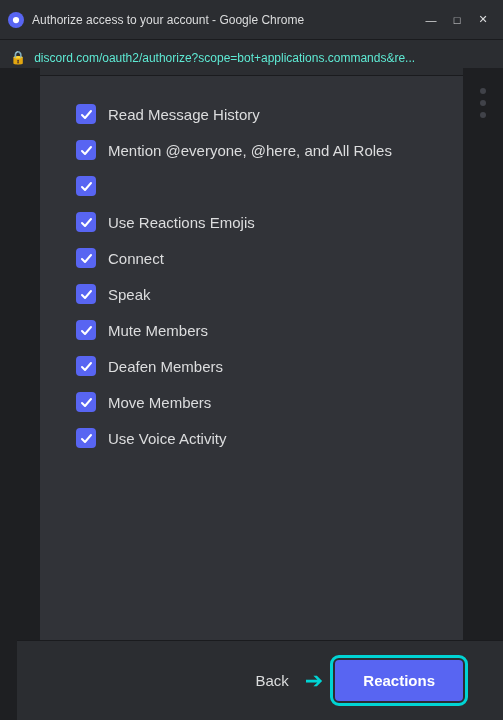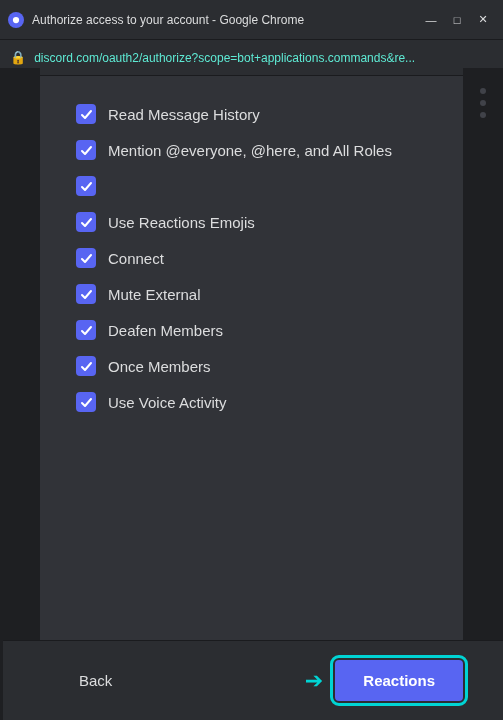--- a/index.html
+++ b/index.html
@@ -139,27 +139,27 @@
     .info-text {
       font-size: 12px;
       color: #a3a6aa;
       line-height: 1.4;
     }
 
     
     .bottom-bar {
       position: absolute;
       bottom: 0;
-      left: 3px;
+      left: 17px;
       right: 0;
       height: 80px;
       background: #2b2d31;
       display: flex;
       align-items: center;
-      justify-content: space-between;
+      justify-content: flex-end;
       padding: 0 40px 0 60px;
       border-top: 1px solid #1a1b1e;
     }
     .back-btn {
       background: transparent;
       border: none;
       color: #dcddde;
       font-size: 15px;
       cursor: pointer;
       padding: 8px 16px;
@@ -289,37 +289,45 @@
   </svg>
       </div>
       <span class="permission-label">Connect</span>
     </div>
     <div class="permission-item">
       <div class="checkbox">
         <svg viewBox="0 0 13 13" fill="none">
     <polyline points="2,7 5,10 11,3" stroke="white" stroke-width="2" stroke-linecap="round" stroke-linejoin="round"></polyline>
   </svg>
       </div>
-      <span class="permission-label">Mute External</span>
+      <span class="permission-label">Speak</span>
+    </div>
+    <div class="permission-item">
+      <div class="checkbox">
+        <svg viewBox="0 0 13 13" fill="none">
+    <polyline points="2,7 5,10 11,3" stroke="white" stroke-width="2" stroke-linecap="round" stroke-linejoin="round"></polyline>
+  </svg>
+      </div>
+      <span class="permission-label">Mute Members</span>
     </div>
     <div class="permission-item">
       <div class="checkbox">
         <svg viewBox="0 0 13 13" fill="none">
     <polyline points="2,7 5,10 11,3" stroke="white" stroke-width="2" stroke-linecap="round" stroke-linejoin="round"></polyline>
   </svg>
       </div>
       <span class="permission-label">Deafen Members</span>
     </div>
     <div class="permission-item">
       <div class="checkbox">
         <svg viewBox="0 0 13 13" fill="none">
     <polyline points="2,7 5,10 11,3" stroke="white" stroke-width="2" stroke-linecap="round" stroke-linejoin="round"></polyline>
   </svg>
       </div>
-      <span class="permission-label">Once Members</span>
+      <span class="permission-label">Move Members</span>
     </div>
     <div class="permission-item">
       <div class="checkbox">
         <svg viewBox="0 0 13 13" fill="none">
     <polyline points="2,7 5,10 11,3" stroke="white" stroke-width="2" stroke-linecap="round" stroke-linejoin="round"></polyline>
   </svg>
       </div>
       <span class="permission-label">Use Voice Activity</span>
     </div>
   </div>

